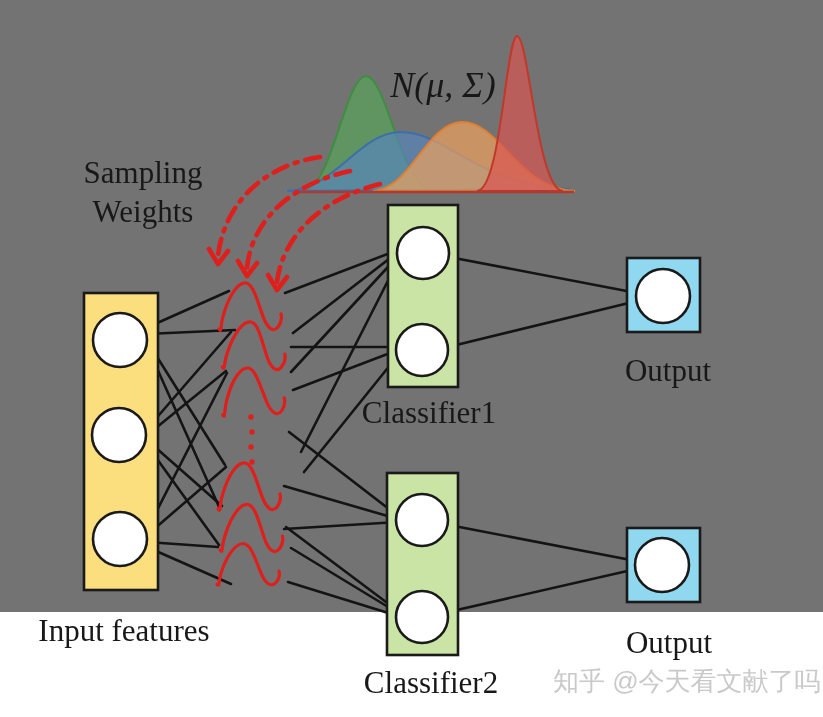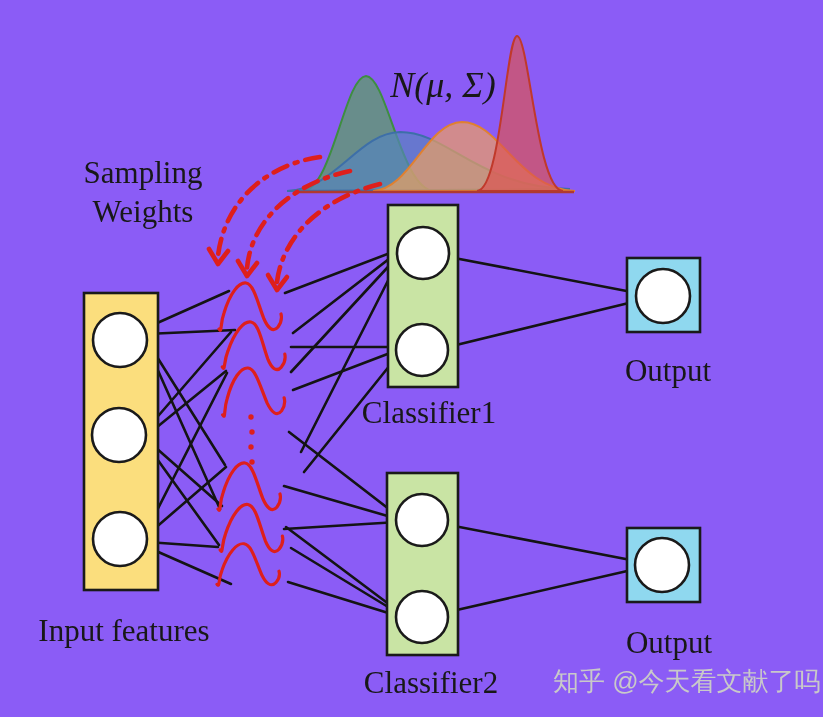--- a/index.html
+++ b/index.html
@@ -7,22 +7,22 @@
     padding: 0;
     background: #ffffff;
     width: 823px;
     height: 717px;
     overflow: hidden;
     font-family: "Liberation Serif", serif;
   }
   .stage {
     position: relative;
     width: 823px;
-    height: 717px;
-    background: #8b5cf6;
+    height: 612px;
+    background: #737373;
   }
   svg { display: block; }
   .serif-label {
     font-family: "Liberation Serif", serif;
     fill: #181818;
   }
   .conn { stroke-linecap: round; }
   .gauss { fill-opacity: 0.68; stroke-width: 2; }
   .squig { fill: none; stroke-width: 3.2; stroke-linecap: round; }
   .arc   { fill: none; stroke-width: 4.6; stroke-linecap: round;

